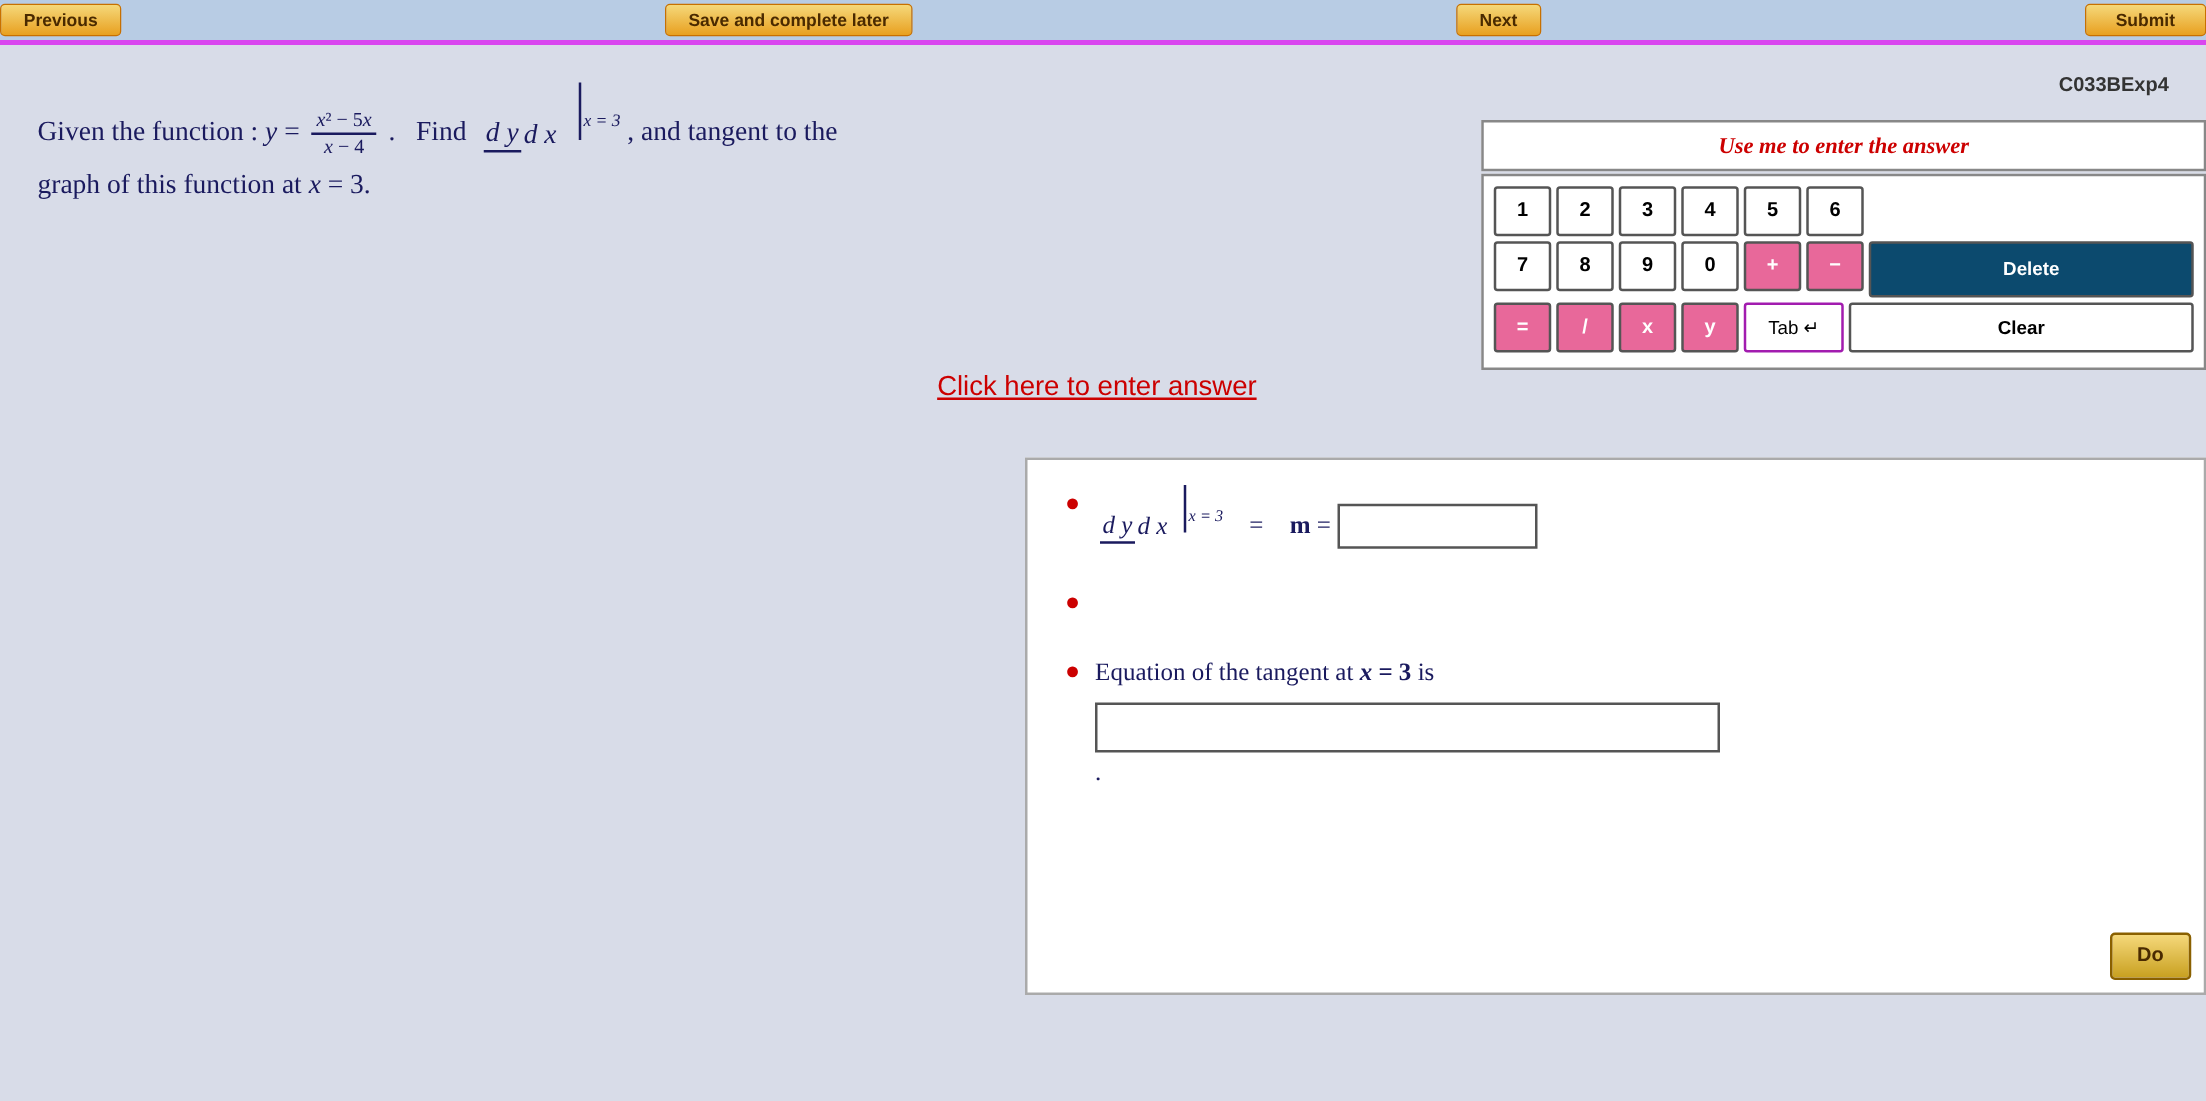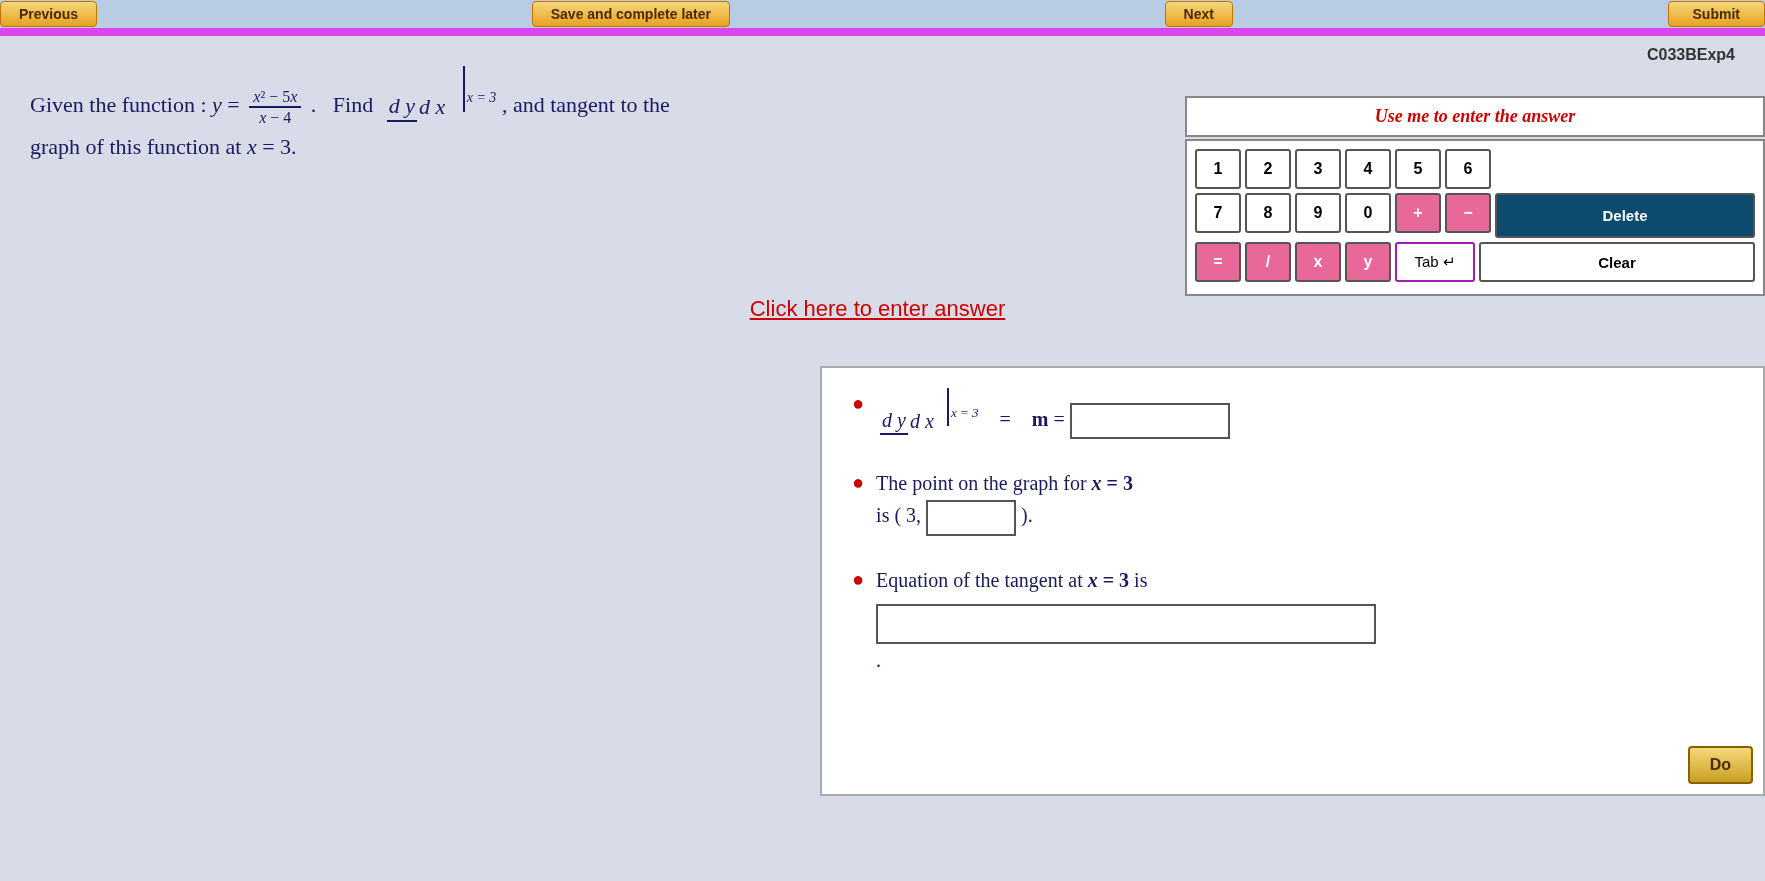--- a/index.html
+++ b/index.html
@@ -14,21 +14,21 @@
 
     
     .top-bar {
       background: #b8cce4;
       width: 100%;
       height: 36px;
       display: flex;
       align-items: center;
       justify-content: space-between;
       padding: 0 0px;
-      border-bottom: 8px solid #d946ef;
+      border-bottom: 4px solid #d946ef;
     }
     .nav-btn {
       background: linear-gradient(to bottom, #f5d87a, #e8a020);
       border: 1px solid #c87000;
       border-radius: 4px;
       padding: 4px 18px;
       font-size: 14px;
       font-weight: bold;
       color: #4a2a00;
       cursor: pointer;
@@ -49,21 +49,21 @@
     
     .main-content {
       position: relative;
       padding: 20px 30px;
       width: 100%;
     }
 
     
     .question-id {
       position: absolute;
-      top: 10px;
+      top: 24px;
       right: 30px;
       font-family: Arial, sans-serif;
       font-size: 16px;
       font-weight: bold;
       color: #333;
     }
 
     
     .question-text {
       color: #1a1a5e;
@@ -423,28 +423,20 @@
           <sub class="eval-subscript" style="font-size:13px;"><em>x</em> = 3</sub>
         </span>
         <span style="margin: 0 16px;">  =  </span>
         <span><strong>m</strong>  =  </span>
         <span class="answer-input-box"></span>
       </div>
     </div>
 
     <div class="sub-item">
       <span class="bullet">●</span>
-      <div class="sub-content">
-        <div>
-          The point on the graph for <strong><em>x</em> = 3</strong>
-        </div>
-        <div>
-          is ( 3, <span class="answer-input-box" style="width:90px;"></span> ).
-        </div>
-      </div>
     </div>
 
     <div class="sub-item">
       <span class="bullet">●</span>
       <div class="sub-content">
         <div>
           Equation of the tangent at <strong><em>x</em> = 3</strong> is
         </div>
         <div class="answer-input-wide"></div>
         <span> .</span>

